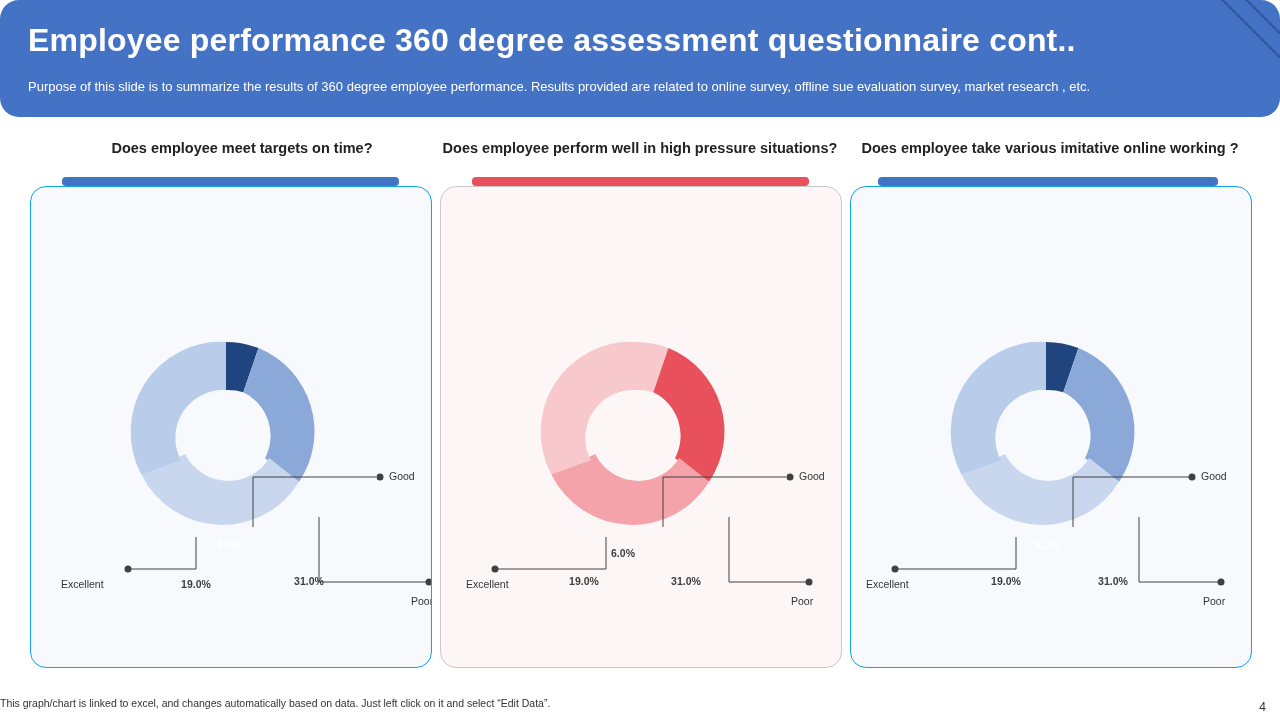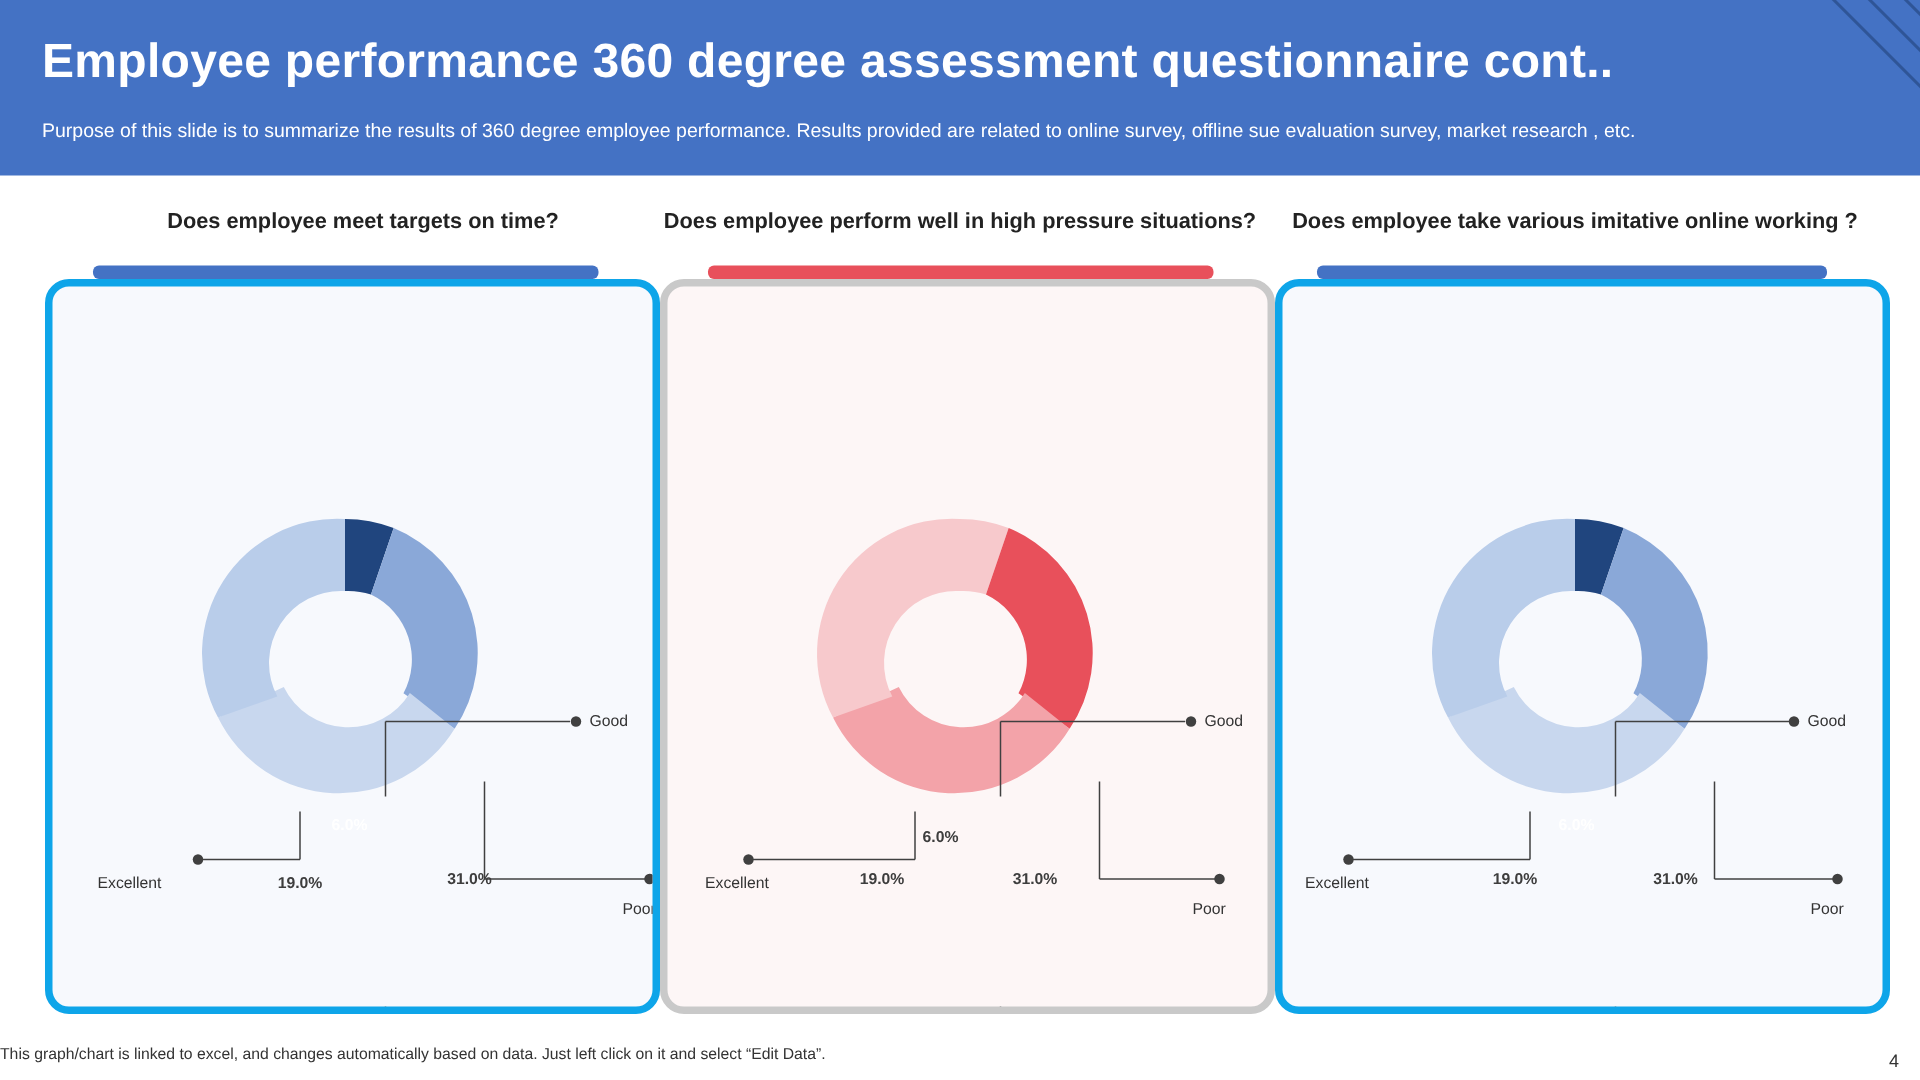--- a/index.html
+++ b/index.html
@@ -5,21 +5,21 @@
   html,body{margin:0;padding:0;}
   body{
     width:1280px;height:720px;overflow:hidden;
     background:#ffffff;
     font-family:"Liberation Sans", sans-serif;
     position:relative;
   }
   
   .header{
     position:absolute;left:0;top:0;width:1280px;height:117px;
-    background:#4472c4;overflow:hidden;
+    background:#4472c4;overflow:hidden;border-radius:19px;
   }
   .header .title{
     position:absolute;left:28px;top:22px;
     font-size:32px;font-weight:bold;color:#ffffff;letter-spacing:0.2px;
   }
   .header .subtitle{
     position:absolute;left:28px;top:80px;width:1180px;
     font-size:13px;color:#ffffff;line-height:14px;
   }
   .corner{
@@ -35,21 +35,21 @@
 
   
   .panel-title{
     position:absolute;text-align:center;font-size:14.5px;font-weight:bold;color:#222;
     line-height:19px;
   }
   .bar{
     position:absolute;height:9px;border-radius:4px;
   }
   .card{
-    position:absolute;border-radius:16px;border:5px solid #0ea5e9;
+    position:absolute;border-radius:16px;border:1px solid #0ea5e9;
   }
   .card.blue{background:#f7f9fd;}
   .card.red{background:#fdf6f6;border-color:#c9c9c9;}
 
   .chartwrap{position:absolute;left:0;top:0;width:100%;height:100%;}
   svg{display:block;}
   .lbl{font-family:"Liberation Sans", sans-serif;font-size:10.5px;fill:#333;}
   .lbl-in{font-family:"Liberation Sans", sans-serif;font-size:10.5px;font-weight:bold;fill:#3d3d3d;}
   .lbl-in.white{fill:#ffffff;}
   .leader{stroke:#404040;stroke-width:1;fill:none;}

